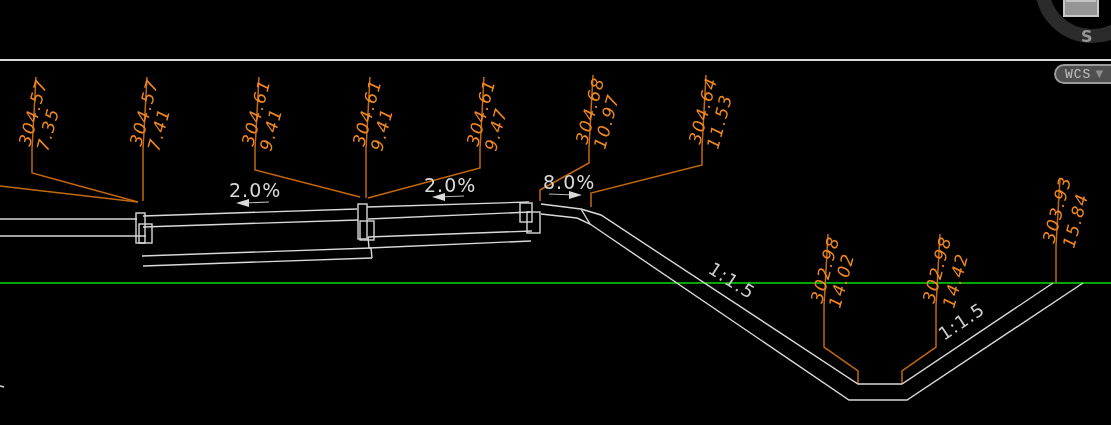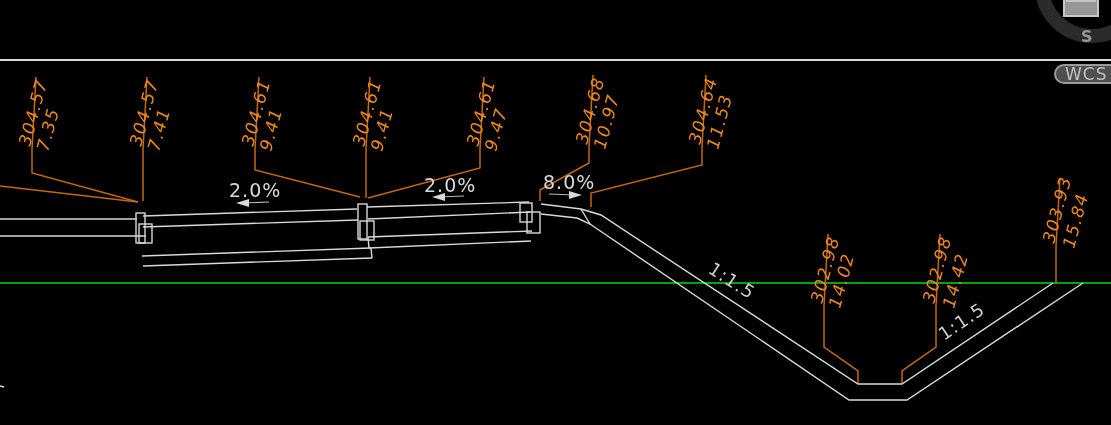--- a/index.html
+++ b/index.html
@@ -10,21 +10,21 @@
              letter-spacing:1.5px;fill:#ef8821;}
   .cad-white{font-family:"DejaVu Sans",sans-serif;font-size:19px;letter-spacing:1px;fill:#d9d9d9;}
   .slope-ratio{font-family:"DejaVu Sans",sans-serif;font-size:18px;letter-spacing:1px;fill:#cfcfcf;}
   .leader{stroke:#c4690e;stroke-width:1.5;fill:none;}
   .wline{stroke:#d9d9d9;stroke-width:1.4;fill:none;}
   .wdim{stroke:#b9b9b9;stroke-width:1.2;fill:none;}
   .arrowhead{fill:#d9d9d9;}
   #wcs-pill{position:absolute;left:1054px;top:64px;width:68px;height:20px;border:2px solid #9b9b9b;
             border-radius:11px;background:#4f4f4f;display:flex;align-items:center;gap:4px;
             padding-left:9px;box-sizing:border-box;}
-  #wcs-pill .wcs-text{color:#c2c2c2;font-size:17px;letter-spacing:1px;line-height:1;}
+  #wcs-pill .wcs-text{color:#c2c2c2;font-size:13px;letter-spacing:1px;line-height:1;font-family:Liberation Mono, monospace;}
   #wcs-pill .wcs-arrow{color:#8d8d8d;font-size:10px;line-height:1;}
   .vc-s{font-family:"DejaVu Sans",sans-serif;font-weight:bold;font-size:16px;fill:#979797;}
 </style>
 </head>
 <body>
 
 <div id="stage">
 <svg width="1111" height="425" viewBox="0 0 1111 425">
 
   <line x1="0" y1="60" x2="1111" y2="60" stroke="#d9d9d9" stroke-width="2"></line>

